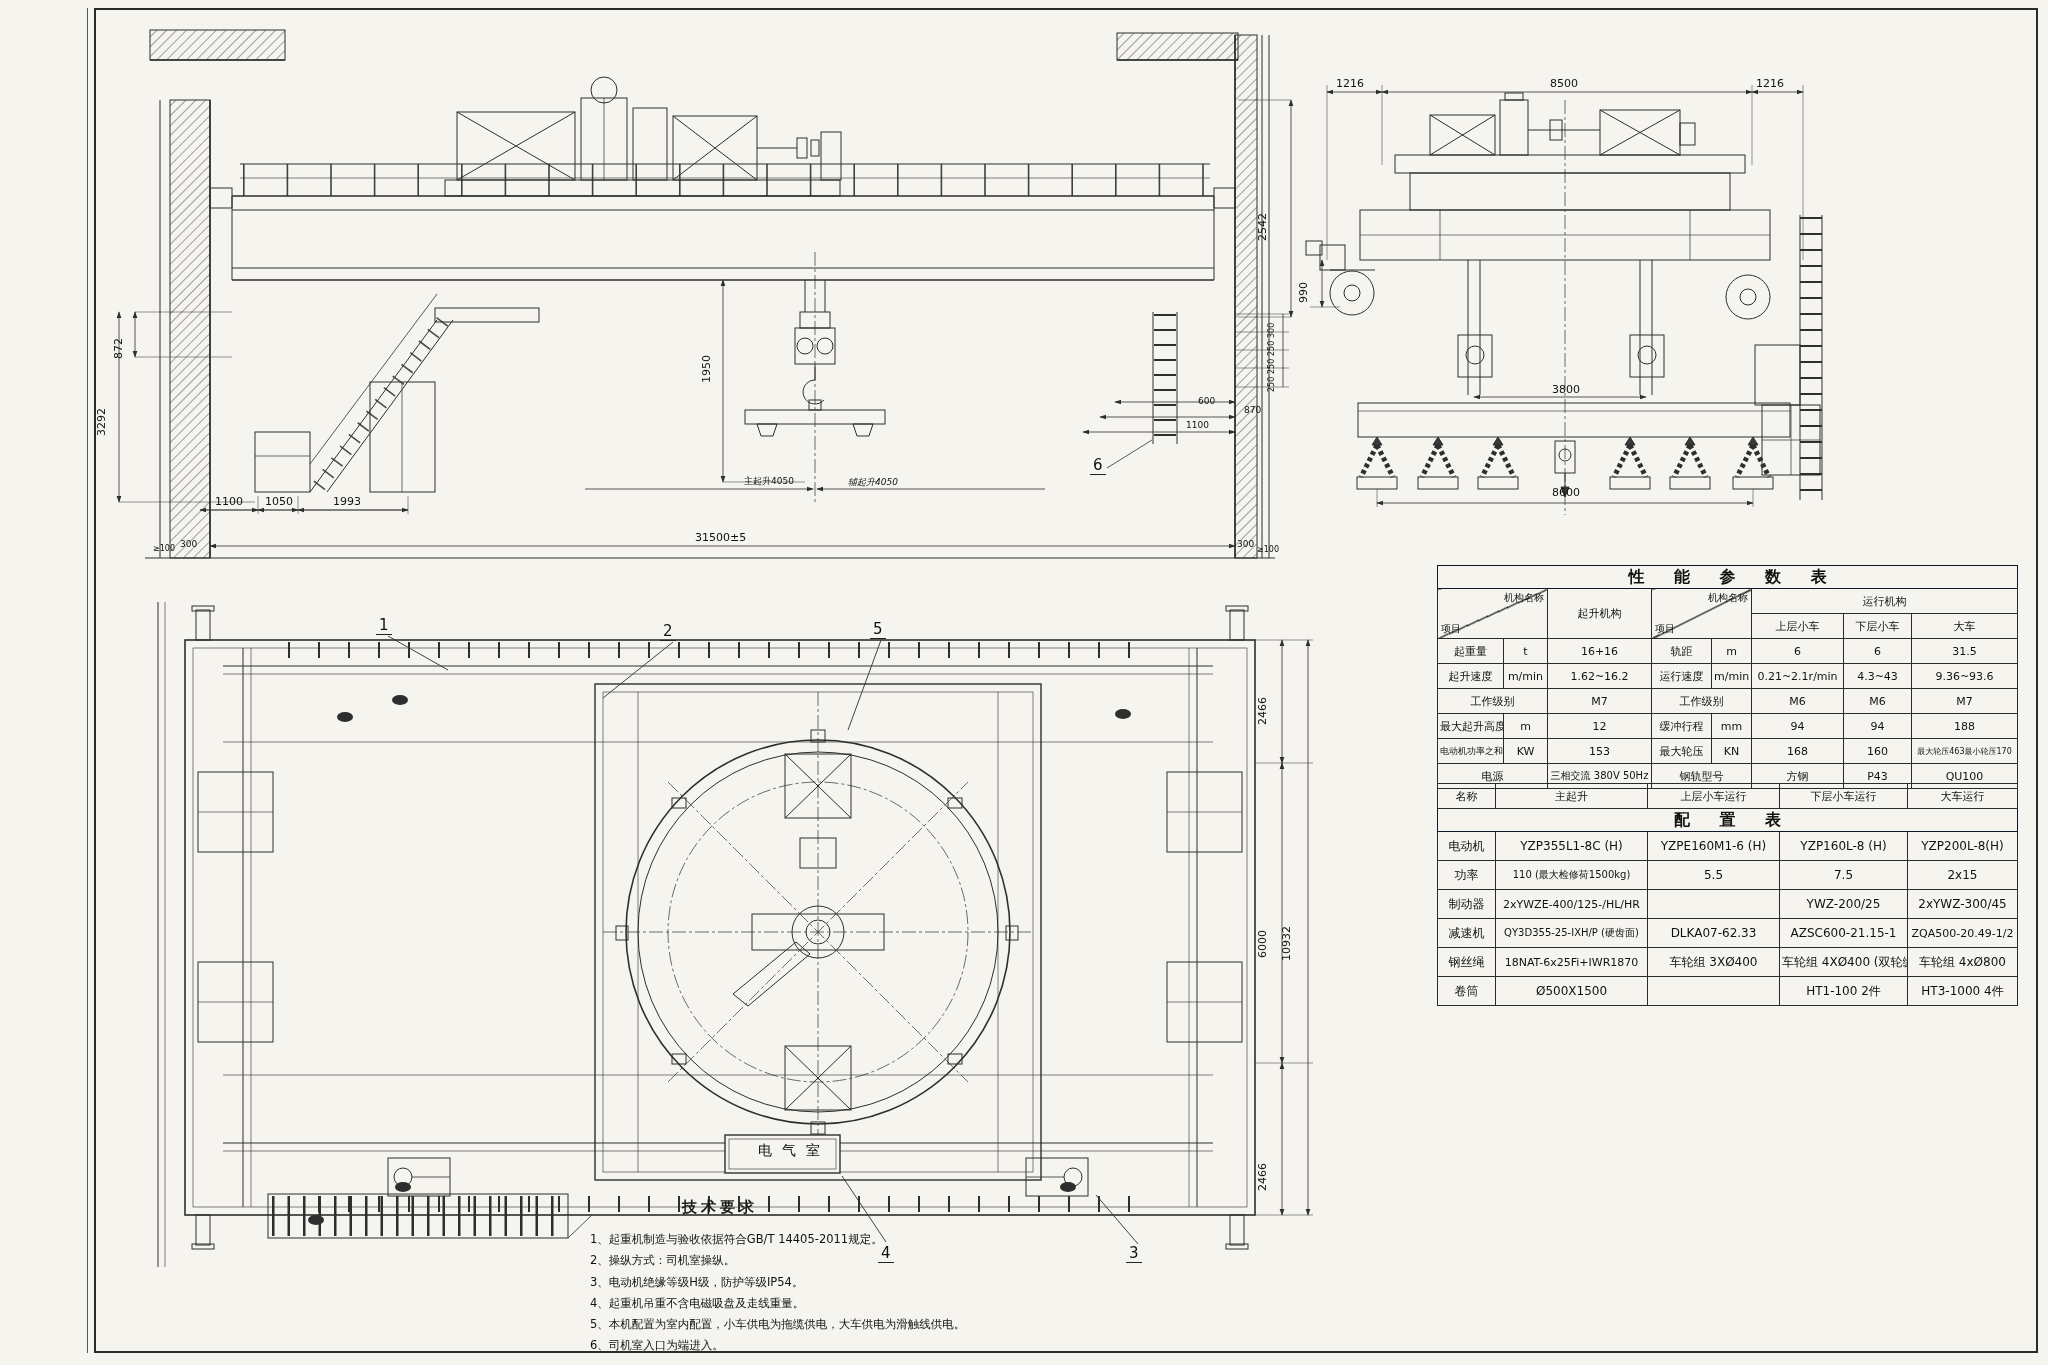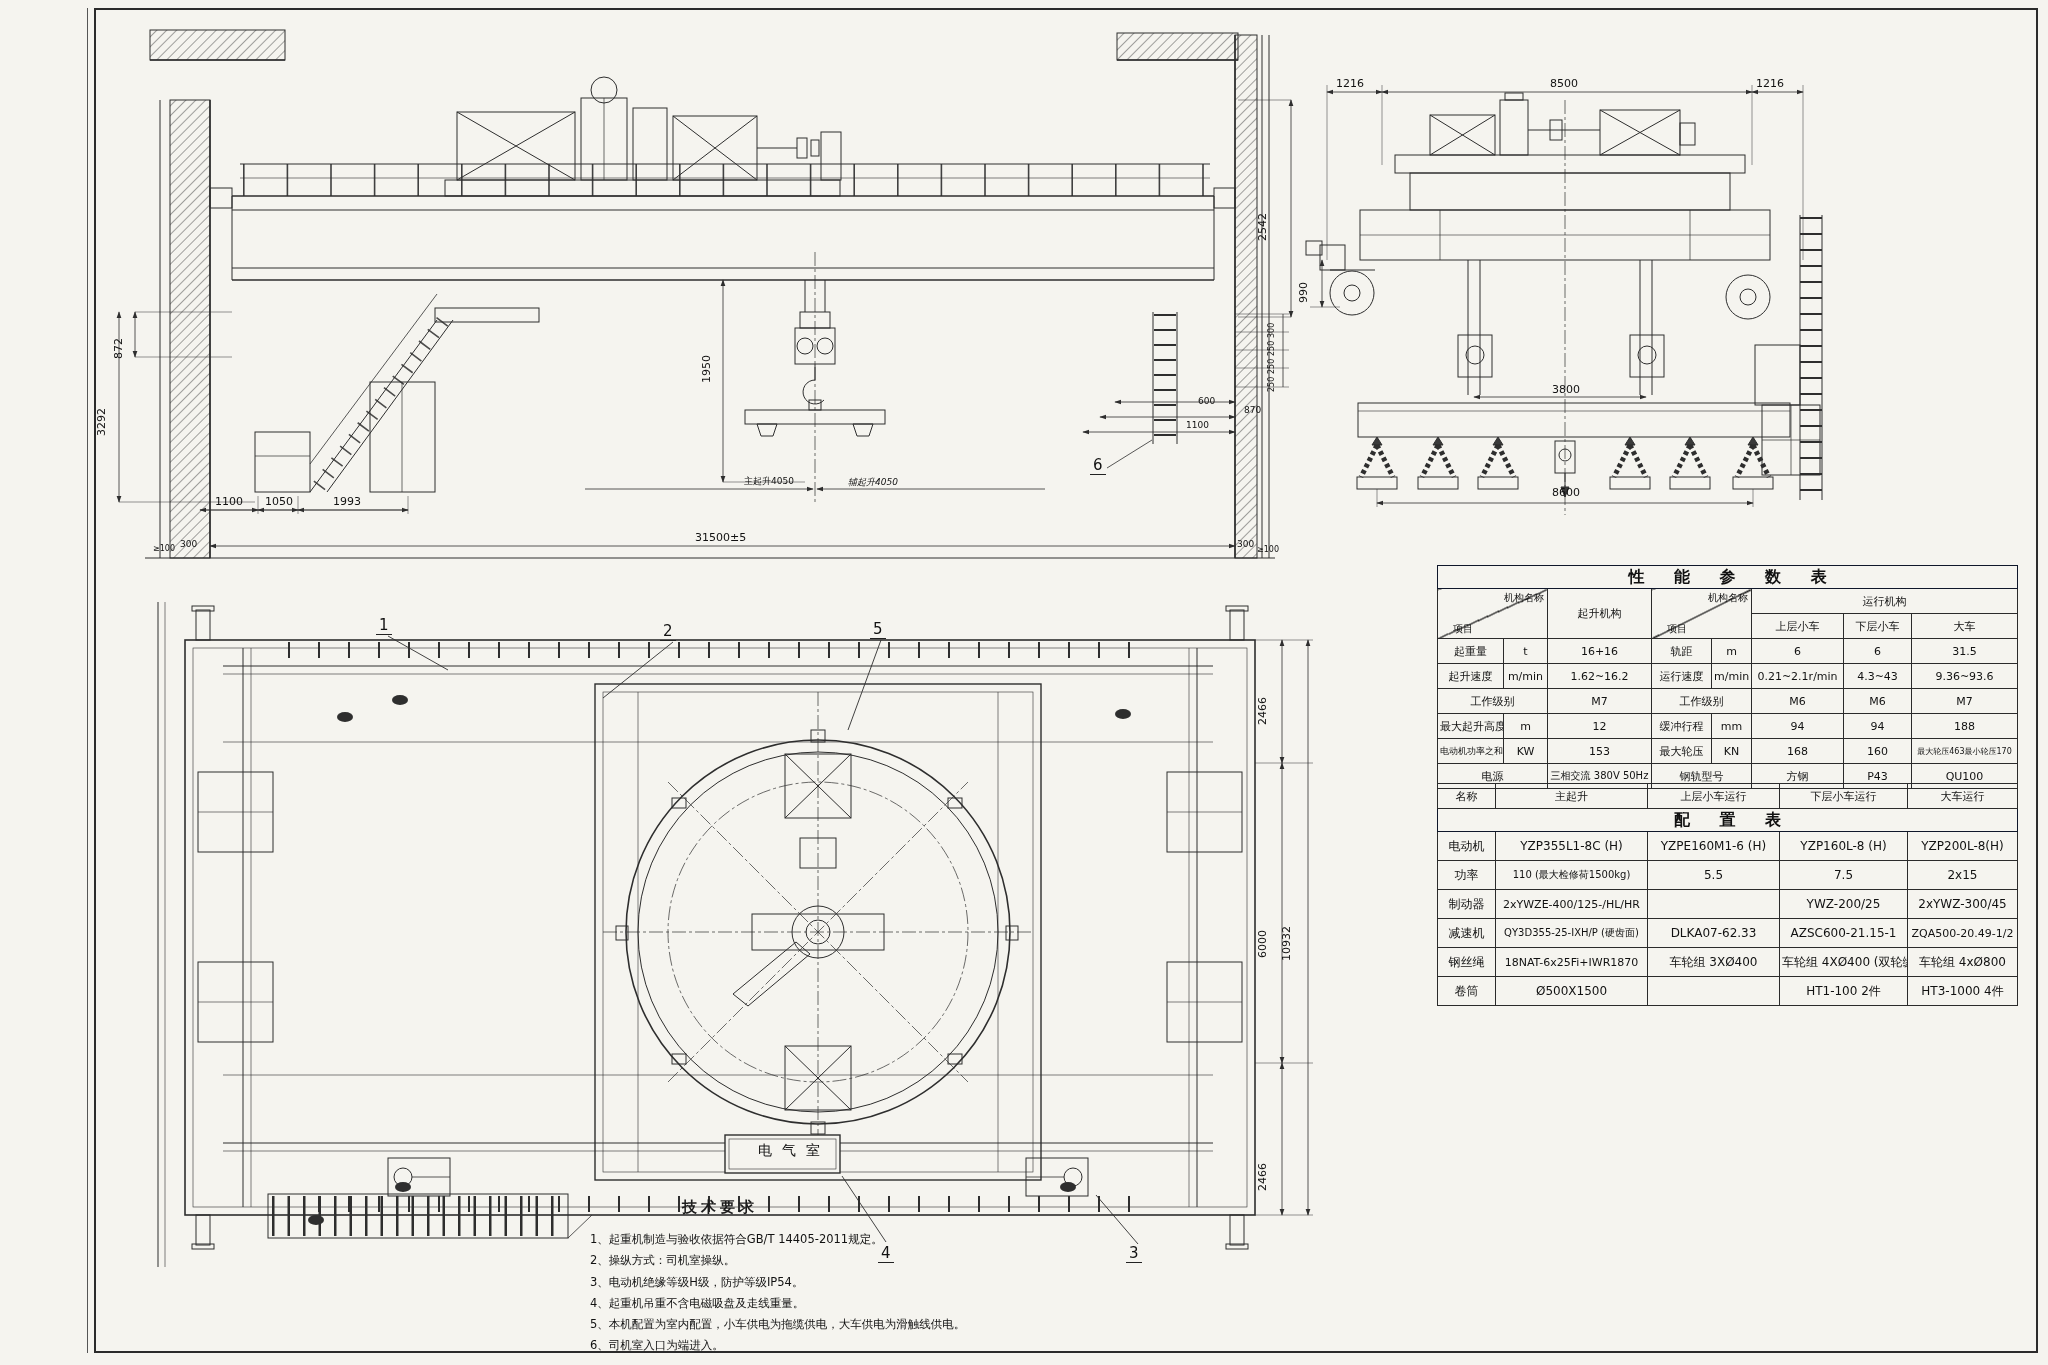--- a/index.html
+++ b/index.html
@@ -20,21 +20,21 @@
     font-size:14px;letter-spacing:10px;text-indent:10px;color:#111;}
   
   .tbl{position:absolute;left:1437px;border-collapse:collapse;table-layout:fixed;width:580px;background:transparent;}
   .tbl td{border:1px solid #2b2b2b;font-size:11px;text-align:center;vertical-align:middle;
     padding:0 2px;height:24px;overflow:hidden;white-space:nowrap;color:#111;}
   .tbl .title-cell{border:1px solid #0f172a;font-size:16px;font-weight:bold;letter-spacing:12px;text-indent:12px;height:22px;}
   .tbl .hdr{font-size:11px;}
   .diag{position:relative;padding:0;
     background:linear-gradient(to bottom right,transparent calc(50% - 0.7px),#2b2b2b calc(50% - 0.7px),#2b2b2b calc(50% + 0.7px),transparent calc(50% + 0.7px));}
   .diag .dt{position:absolute;top:2px;right:3px;font-size:10px;}
-  .diag .db{position:absolute;bottom:2px;left:3px;font-size:10px;margin-left:12px;}
+  .diag .db{position:absolute;bottom:2px;left:3px;font-size:10px;}
   .cfg td{height:28px;font-size:12px;}
   .cfg .hdr{font-size:11px;height:24px;}
   
   .notes{position:absolute;left:590px;top:1198px;width:330px;}
   .notes .notes-title{text-align:left;margin-left:92px;font-size:15px;font-weight:bold;letter-spacing:4px;margin-bottom:12px;}
   .notes .note-item{font-size:11.5px;line-height:1.85;color:#111;white-space:nowrap;}
 </style>
 </head>
 <body>
 

